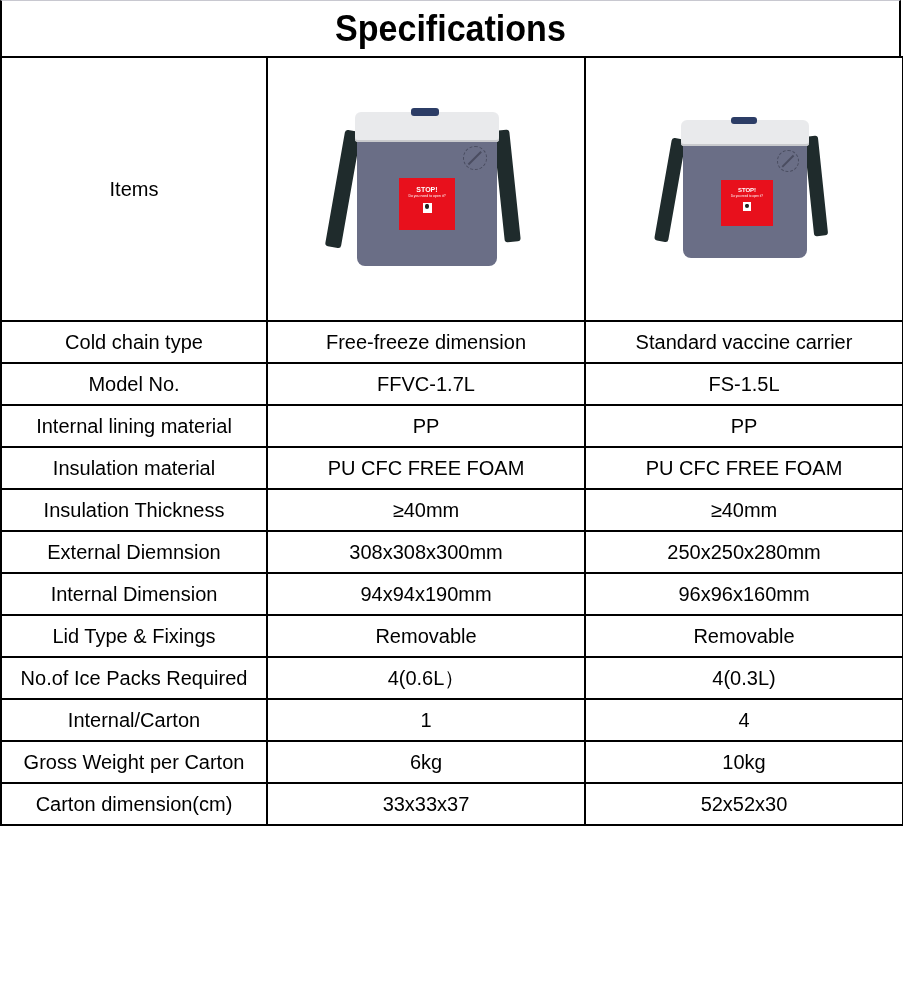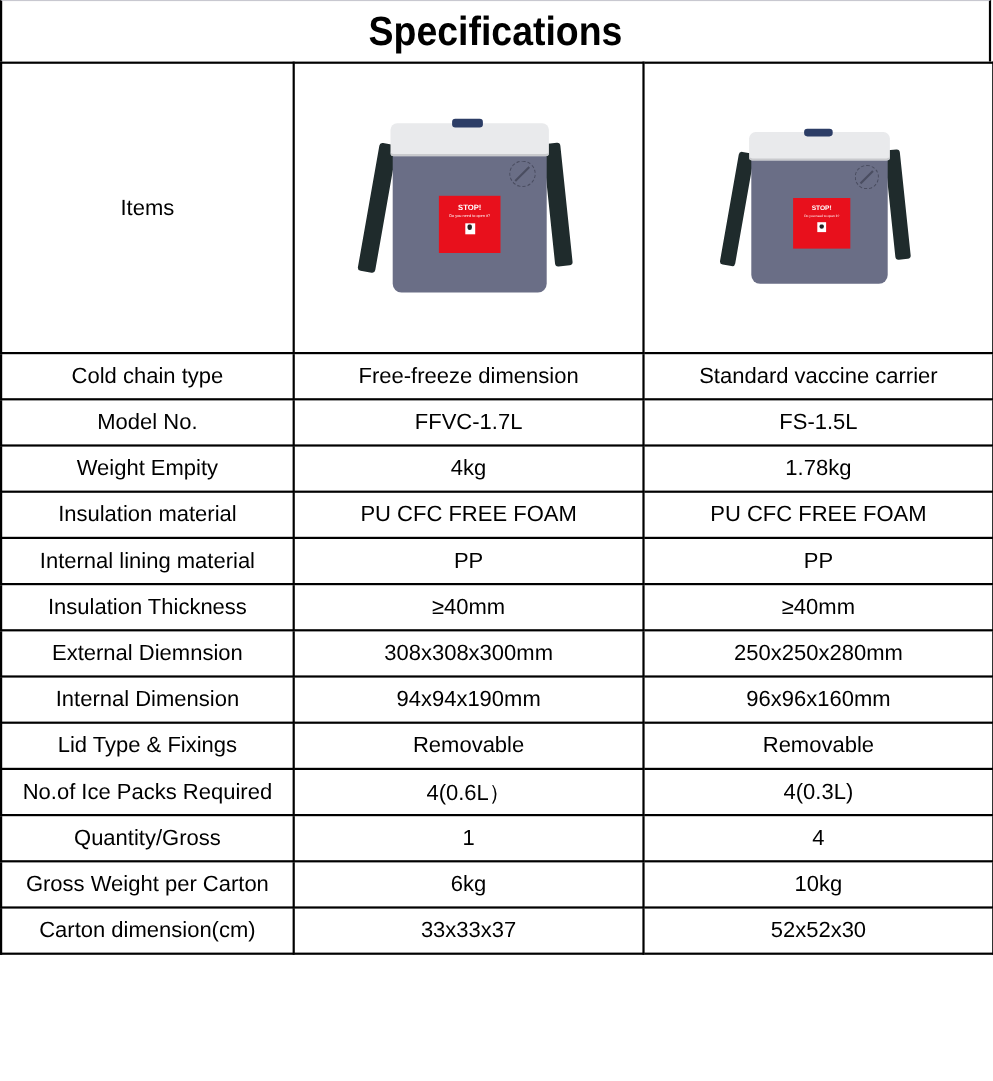--- a/index.html
+++ b/index.html
@@ -92,33 +92,28 @@
         <td>Cold chain type</td>
         <td>Free-freeze dimension</td>
         <td>Standard vaccine carrier</td>
       </tr>
       <tr>
         <td>Model No.</td>
         <td>FFVC-1.7L</td>
         <td>FS-1.5L</td>
       </tr>
       <tr>
-        <td>Weight Empity</td>
-        <td>4kg</td>
-        <td>1.78kg</td>
+        <td>Internal lining material</td>
+        <td>PP</td>
+        <td>PP</td>
       </tr>
       <tr>
         <td>Insulation material</td>
         <td>PU CFC FREE FOAM</td>
         <td>PU CFC FREE FOAM</td>
-      </tr>
-      <tr>
-        <td>Internal lining material</td>
-        <td>PP</td>
-        <td>PP</td>
       </tr>
       <tr>
         <td>Insulation Thickness</td>
         <td>≥40mm</td>
         <td>≥40mm</td>
       </tr>
       <tr>
         <td>External Diemnsion</td>
         <td>308x308x300mm</td>
         <td>250x250x280mm</td>
@@ -132,21 +127,21 @@
         <td>Lid Type &amp; Fixings</td>
         <td>Removable</td>
         <td>Removable</td>
       </tr>
       <tr>
         <td>No.of Ice Packs Required</td>
         <td>4(0.6L）</td>
         <td>4(0.3L)</td>
       </tr>
       <tr>
-        <td>Quantity/Gross</td>
+        <td>Internal/Carton</td>
         <td>1</td>
         <td>4</td>
       </tr>
       <tr>
         <td>Gross Weight per Carton</td>
         <td>6kg</td>
         <td>10kg</td>
       </tr>
       <tr>
         <td>Carton dimension(cm)</td>

